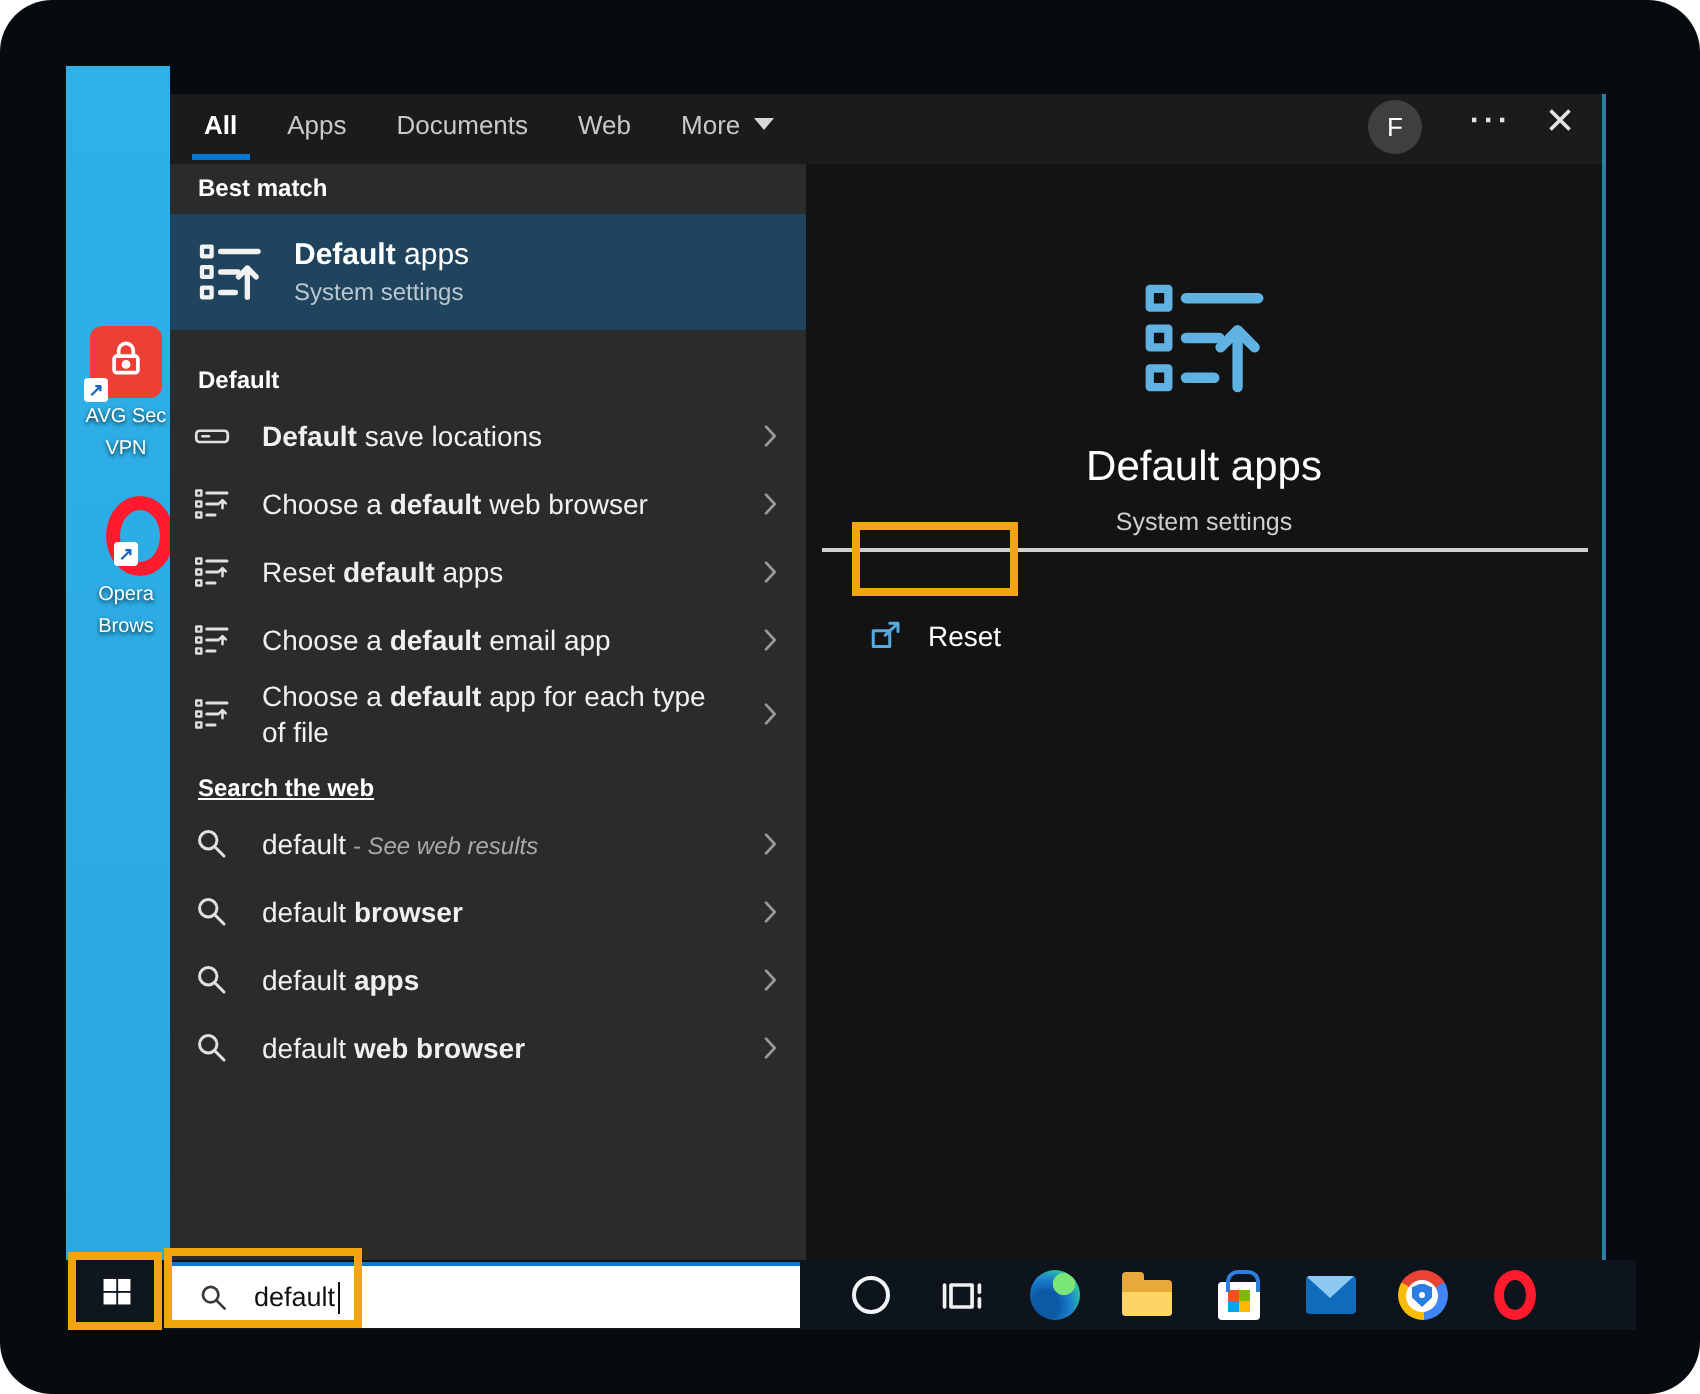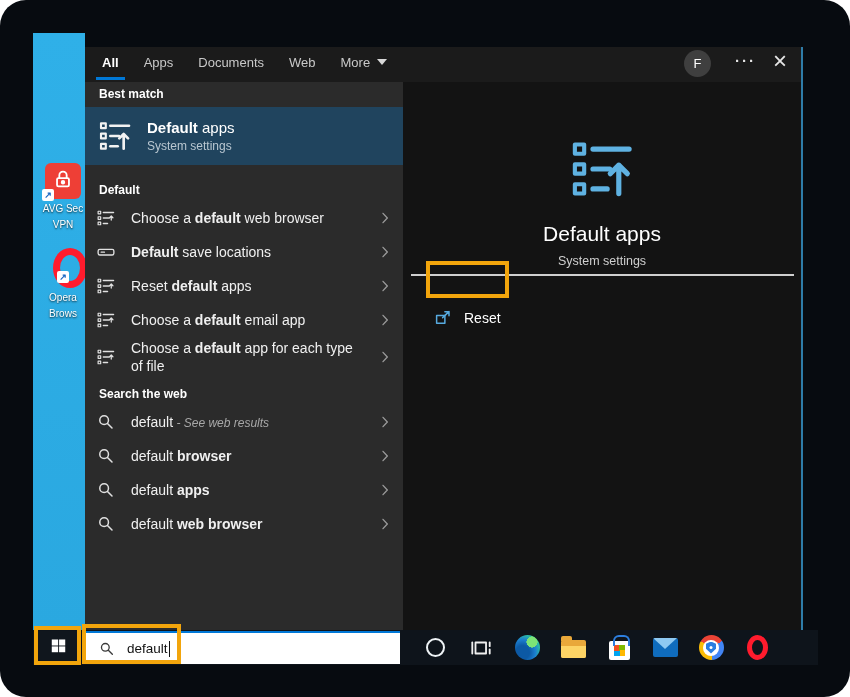--- a/index.html
+++ b/index.html
@@ -170,45 +170,45 @@
         <span class="bm-text">
           <div class="bm-title" id="bm-title"><span class="b">Default</span><span> apps</span></div>
           <div class="bm-sub">System settings</div>
         </span>
       </div>
       <div class="gap12"></div>
       <div class="sec-header">Default</div>
       <div id="settings-rows">
           <div class="row">
             <span class="ric"><svg viewBox="0 0 24 24" fill="none" stroke="currentColor" stroke-width="2" stroke-linecap="round" stroke-linejoin="round">
+                <rect x="1.5" y="8.5" width="21" height="7.5" rx="2.2" stroke-width="1.8"></rect>
+                <line x1="5.5" y1="12.2" x2="10" y2="12.2" stroke-width="1.6"></line>
+              </svg></span>
+            <span class="rtext"><span class="b">Default</span><span> save locations</span></span>
+            <span class="chev"><svg viewBox="0 0 24 24" fill="none" stroke="currentColor" stroke-width="2" stroke-linecap="round" stroke-linejoin="round">
+                <path d="M9 5 L15.5 12 L9 19"></path>
+              </svg></span>
+          </div>
+          <div class="row">
+            <span class="ric"><svg viewBox="0 0 24 24" fill="none" stroke="currentColor" stroke-width="2" stroke-linecap="round" stroke-linejoin="round">
                 <rect x="1.5" y="3" width="3.4" height="3.4" stroke-width="1.6"></rect>
                 <rect x="1.5" y="10.3" width="3.4" height="3.4" stroke-width="1.6"></rect>
                 <rect x="1.5" y="17.6" width="3.4" height="3.4" stroke-width="1.6"></rect>
                 <line x1="8.5" y1="4.7" x2="22" y2="4.7"></line>
                 <line x1="8.5" y1="12" x2="16" y2="12"></line>
                 <line x1="8.5" y1="19.3" x2="14" y2="19.3"></line>
                 <path d="M19 14.8 V9.5 M16.8 11.6 L19 9.4 L21.2 11.6" stroke-width="1.7"></path>
               </svg></span>
             <span class="rtext"><span>Choose a </span><span class="b">default</span><span> web browser</span></span>
             <span class="chev"><svg viewBox="0 0 24 24" fill="none" stroke="currentColor" stroke-width="2" stroke-linecap="round" stroke-linejoin="round">
                 <path d="M9 5 L15.5 12 L9 19"></path>
               </svg></span>
           </div>
           <div class="row">
             <span class="ric"><svg viewBox="0 0 24 24" fill="none" stroke="currentColor" stroke-width="2" stroke-linecap="round" stroke-linejoin="round">
-                <rect x="1.5" y="8.5" width="21" height="7.5" rx="2.2" stroke-width="1.8"></rect>
-                <line x1="5.5" y1="12.2" x2="10" y2="12.2" stroke-width="1.6"></line>
-              </svg></span>
-            <span class="rtext"><span class="b">Default</span><span> save locations</span></span>
-            <span class="chev"><svg viewBox="0 0 24 24" fill="none" stroke="currentColor" stroke-width="2" stroke-linecap="round" stroke-linejoin="round">
-                <path d="M9 5 L15.5 12 L9 19"></path>
-              </svg></span>
-          </div>
-          <div class="row">
-            <span class="ric"><svg viewBox="0 0 24 24" fill="none" stroke="currentColor" stroke-width="2" stroke-linecap="round" stroke-linejoin="round">
                 <rect x="1.5" y="3" width="3.4" height="3.4" stroke-width="1.6"></rect>
                 <rect x="1.5" y="10.3" width="3.4" height="3.4" stroke-width="1.6"></rect>
                 <rect x="1.5" y="17.6" width="3.4" height="3.4" stroke-width="1.6"></rect>
                 <line x1="8.5" y1="4.7" x2="22" y2="4.7"></line>
                 <line x1="8.5" y1="12" x2="16" y2="12"></line>
                 <line x1="8.5" y1="19.3" x2="14" y2="19.3"></line>
                 <path d="M19 14.8 V9.5 M16.8 11.6 L19 9.4 L21.2 11.6" stroke-width="1.7"></path>
               </svg></span>
             <span class="rtext"><span>Reset </span><span class="b">default</span><span> apps</span></span>
             <span class="chev"><svg viewBox="0 0 24 24" fill="none" stroke="currentColor" stroke-width="2" stroke-linecap="round" stroke-linejoin="round">
@@ -239,21 +239,21 @@
                 <line x1="8.5" y1="12" x2="16" y2="12"></line>
                 <line x1="8.5" y1="19.3" x2="14" y2="19.3"></line>
                 <path d="M19 14.8 V9.5 M16.8 11.6 L19 9.4 L21.2 11.6" stroke-width="1.7"></path>
               </svg></span>
             <span class="rtext"><span>Choose a </span><span class="b">default</span><span> app for each type of file</span></span>
             <span class="chev"><svg viewBox="0 0 24 24" fill="none" stroke="currentColor" stroke-width="2" stroke-linecap="round" stroke-linejoin="round">
                 <path d="M9 5 L15.5 12 L9 19"></path>
               </svg></span>
           </div>
         </div>
-      <div class="sec-header" style="padding-top:10px;">Search the web</div>
+      <div class="sec-header" style="padding-top:10px;text-decoration:underline;">Search the web</div>
       <div id="web-rows">
           <div class="row">
             <span class="ric"><svg viewBox="0 0 24 24" fill="none" stroke="currentColor" stroke-width="2" stroke-linecap="round" stroke-linejoin="round">
                 <circle cx="9.5" cy="9.5" r="5.8"></circle>
                 <line x1="14" y1="14" x2="20" y2="20"></line>
               </svg></span>
             <span class="rtext"><span>default</span><span class="suffix"> - See web results</span></span>
             <span class="chev"><svg viewBox="0 0 24 24" fill="none" stroke="currentColor" stroke-width="2" stroke-linecap="round" stroke-linejoin="round">
                 <path d="M9 5 L15.5 12 L9 19"></path>
               </svg></span>

